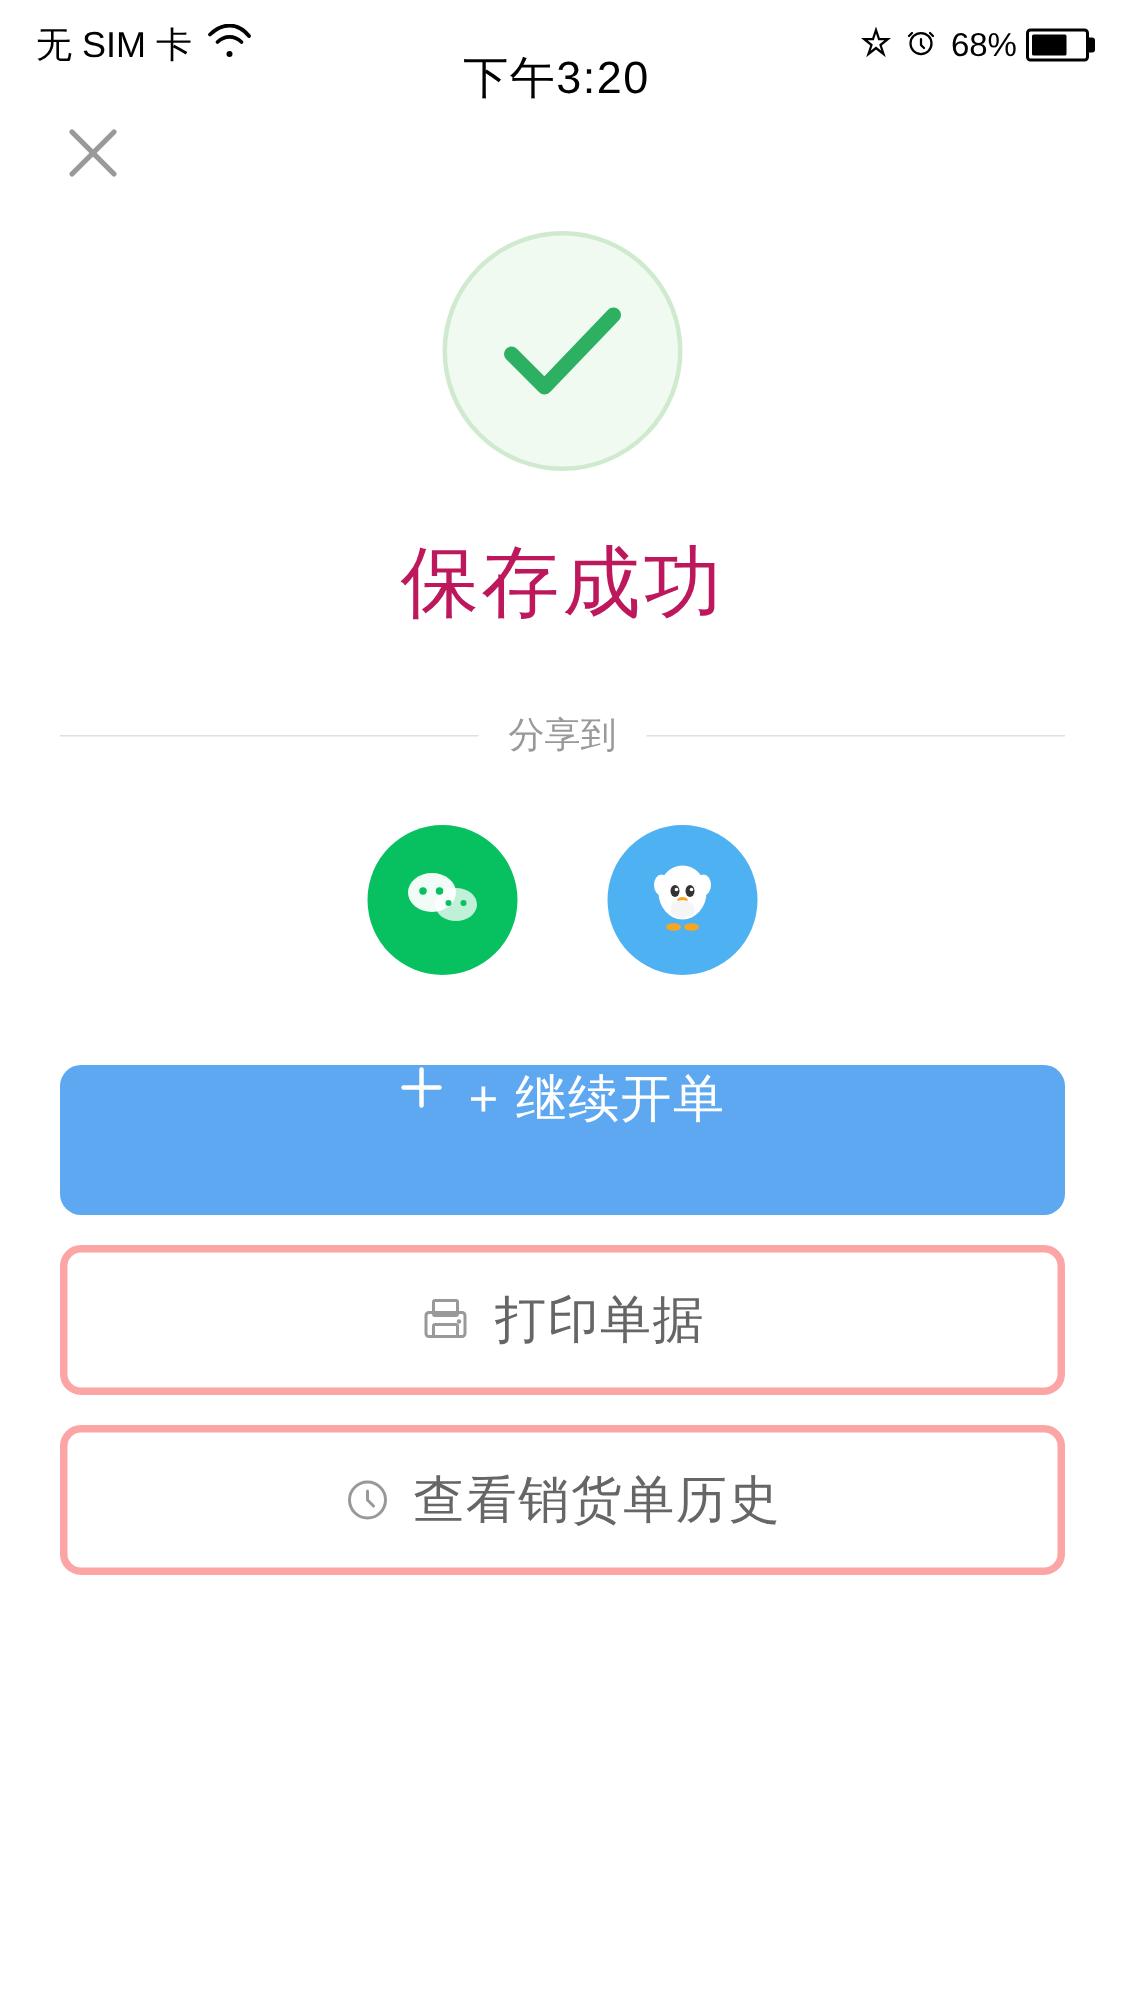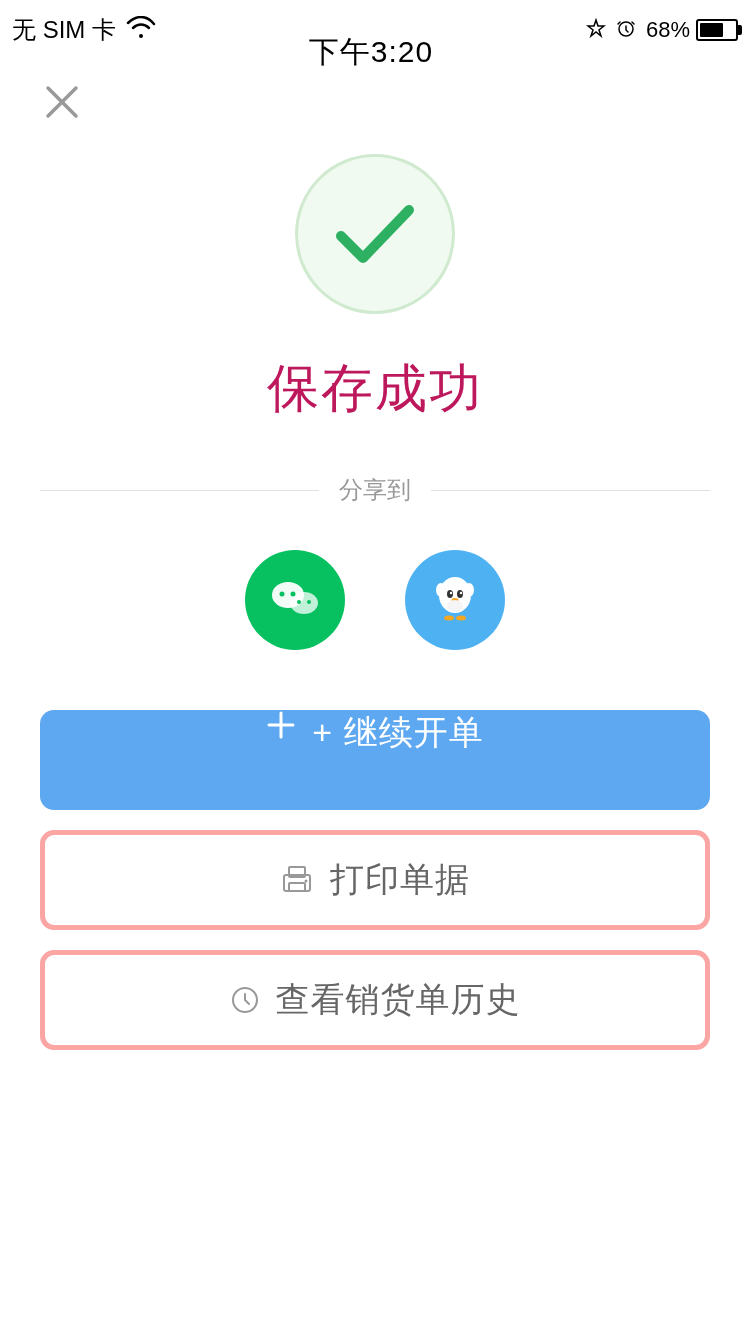--- a/index.html
+++ b/index.html
@@ -14,21 +14,21 @@
     }
 
     
     .status-bar {
       width: 750px;
       height: 60px;
       background: #ffffff;
       display: flex;
       align-items: center;
       justify-content: space-between;
-      padding: 0 12px;
+      padding: 0 24px;
     }
 
     .status-left {
       display: flex;
       align-items: center;
       gap: 10px;
       font-size: 24px;
       color: #000;
       font-weight: 500;
     }

